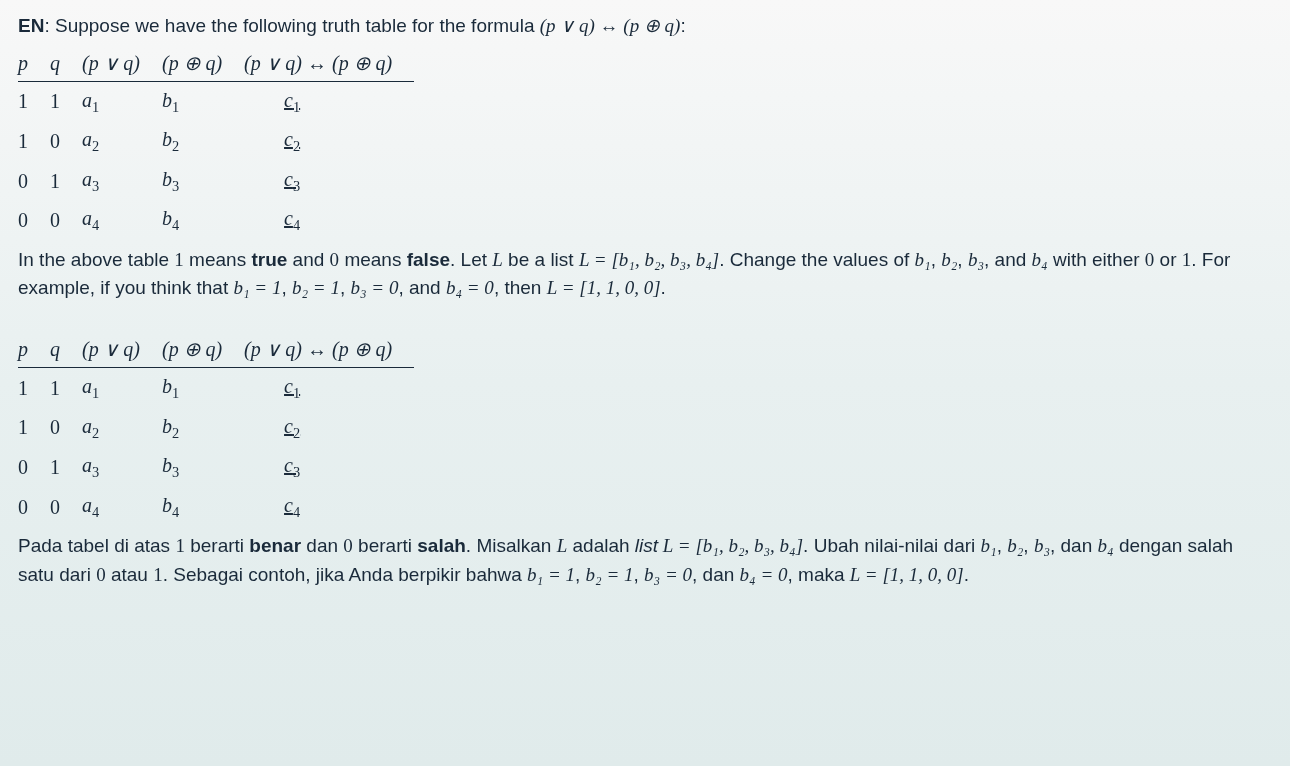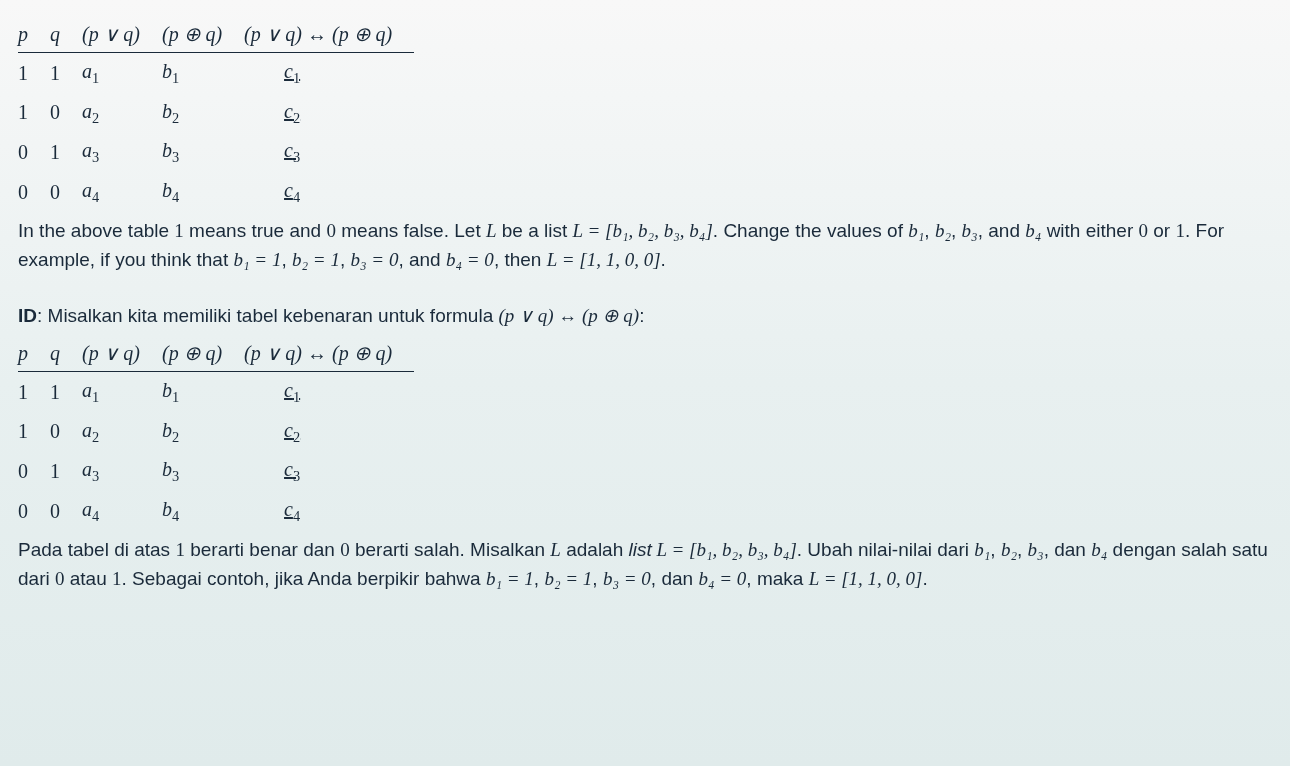--- a/index.html
+++ b/index.html
@@ -52,31 +52,34 @@
       font-size: 0.72em;
     }
     table.truth td.col-c {
       padding-left: 40px;
       text-decoration: underline;
     }
     .paragraph {
       margin-top: 6px;
     }
     strong {
-      font-weight: 400;
+      font-weight: 700;
     }
     sub {
       font-size: 0.72em;
       vertical-align: sub;
     }
   </style>
 </head>
 <body>
 
 <div class="section">
+  <div>
+    <span class="lang-label">EN</span><span>: Suppose we have the following truth table for the formula </span><span class="math">(p ∨ q) ↔ (p ⊕ q)</span><span>:</span>
+  </div>
 
   <table class="truth">
     <thead>
       <tr>
         <th>p</th>
         <th>q</th>
         <th>(p ∨ q)</th>
         <th>(p ⊕ q)</th>
         <th>(p ∨ q) ↔ (p ⊕ q)</th>
       </tr>
@@ -112,23 +115,20 @@
       </tr>
     </tbody>
   </table>
 
   <div class="paragraph">
     <span>In the above table </span><span class="math math-up">1</span><span> means </span><strong>true</strong><span> and </span><span class="math math-up">0</span><span> means </span><strong>false</strong><span>. Let </span><span class="math">L</span><span> be a list </span><span class="math">L = [b₁, b₂, b₃, b₄]</span><span>. Change the values of </span><span class="math">b₁</span><span>, </span><span class="math">b₂</span><span>, </span><span class="math">b₃</span><span>, and </span><span class="math">b₄</span><span> with either </span><span class="math math-up">0</span><span> or </span><span class="math math-up">1</span><span>. For example, if you think that </span><span class="math">b₁ = 1</span><span>, </span><span class="math">b₂ = 1</span><span>, </span><span class="math">b₃ = 0</span><span>, and </span><span class="math">b₄ = 0</span><span>, then </span><span class="math">L = [1, 1, 0, 0]</span><span>.</span>
   </div>
 </div>
 
 <div class="section">
-  <div>
-    <span class="lang-label">ID</span><span>: Misalkan kita memiliki tabel kebenaran untuk formula </span><span class="math">(p ∨ q) ↔ (p ⊕ q)</span><span>:</span>
-  </div>
 
   <table class="truth">
     <thead>
       <tr>
         <th>p</th>
         <th>q</th>
         <th>(p ∨ q)</th>
         <th>(p ⊕ q)</th>
         <th>(p ∨ q) ↔ (p ⊕ q)</th>
       </tr>

